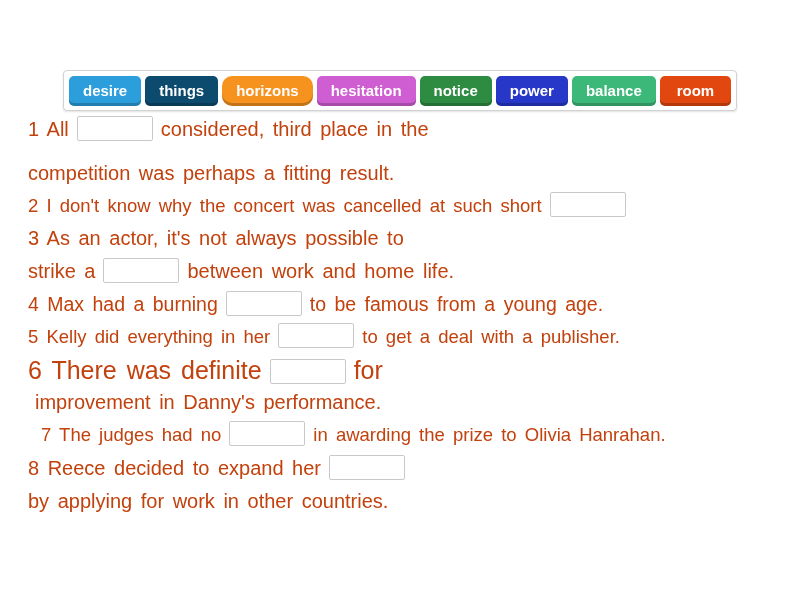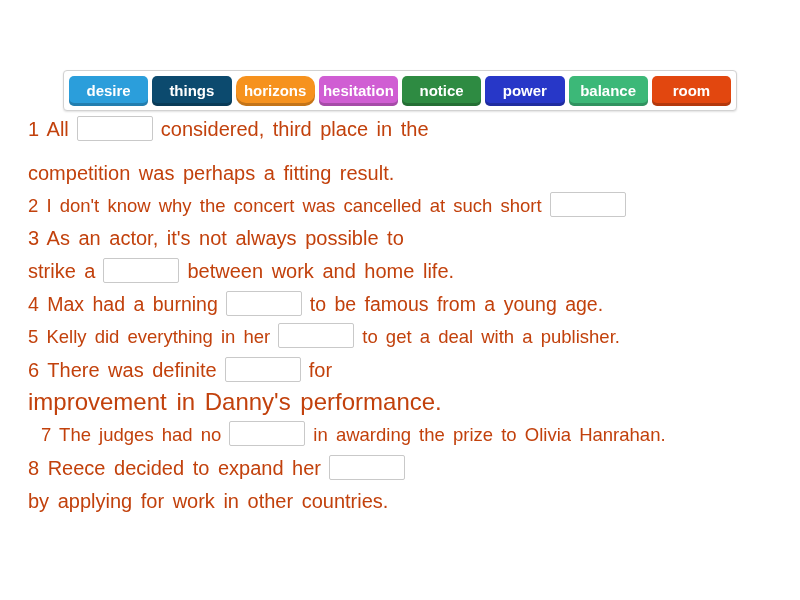--- a/index.html
+++ b/index.html
@@ -36,21 +36,21 @@
     border-radius: 5px;
     color: #ffffff;
     font-family: "Liberation Sans", sans-serif;
     font-weight: bold;
     font-size: 15px;
     display: flex;
     align-items: center;
     justify-content: center;
     cursor: pointer;
     box-shadow: inset 0 -3px 0 rgba(0,0,0,0.20);
-    padding: 0 0;
+    padding: 0 14px;
     white-space: nowrap;
   }
 
   
   .sentence-list {
     position: absolute;
     left: 28px;
     top: 113px;
     width: 760px;
     color: #3d3d3d;
@@ -104,18 +104,18 @@
     </button>
   </div>
 <div class="sentence-list" style="color: #c2410c;">
     <div class="line" style="font-size: 20px;"><span>1 All</span><span class="blank"></span><span>considered, third place in the</span></div>
     <div class="line" style="font-size: 20px; margin-top: 11px;"><span>competition was perhaps a fitting result.</span></div>
     <div class="line" style="font-size: 18.5px;"><span>2 I don't know why the concert was cancelled at such short</span><span class="blank"></span></div>
     <div class="line" style="font-size: 20px;"><span>3 As an actor, it's not always possible to</span></div>
     <div class="line" style="font-size: 20px;"><span>strike a</span><span class="blank"></span><span>between work and home life.</span></div>
     <div class="line" style="font-size: 19.5px;"><span>4 Max had a burning</span><span class="blank"></span><span>to be famous from a young age.</span></div>
     <div class="line" style="font-size: 18.5px;"><span>5 Kelly did everything in her</span><span class="blank"></span><span>to get a deal with a publisher.</span></div>
-    <div class="line" style="font-size: 20px;"><span>6 There was definite</span><span class="blank"></span><span>for</span></div>
-    <div class="line" style="font-size: 24px;"><span>improvement in Danny's performance.</span></div>
+    <div class="line" style="font-size: 25px;"><span>6 There was definite</span><span class="blank"></span><span>for</span></div>
+    <div class="line" style="font-size: 20px; margin-left: 7px;"><span>improvement in Danny's performance.</span></div>
     <div class="line" style="font-size: 18.5px; margin-left: 13px;"><span>7 The judges had no</span><span class="blank"></span><span>in awarding the prize to Olivia Hanrahan.</span></div>
     <div class="line" style="font-size: 20px;"><span>8 Reece decided to expand her</span><span class="blank"></span></div>
     <div class="line" style="font-size: 20px;"><span>by applying for work in other countries.</span></div>
   </div>
 
 </body></html>

